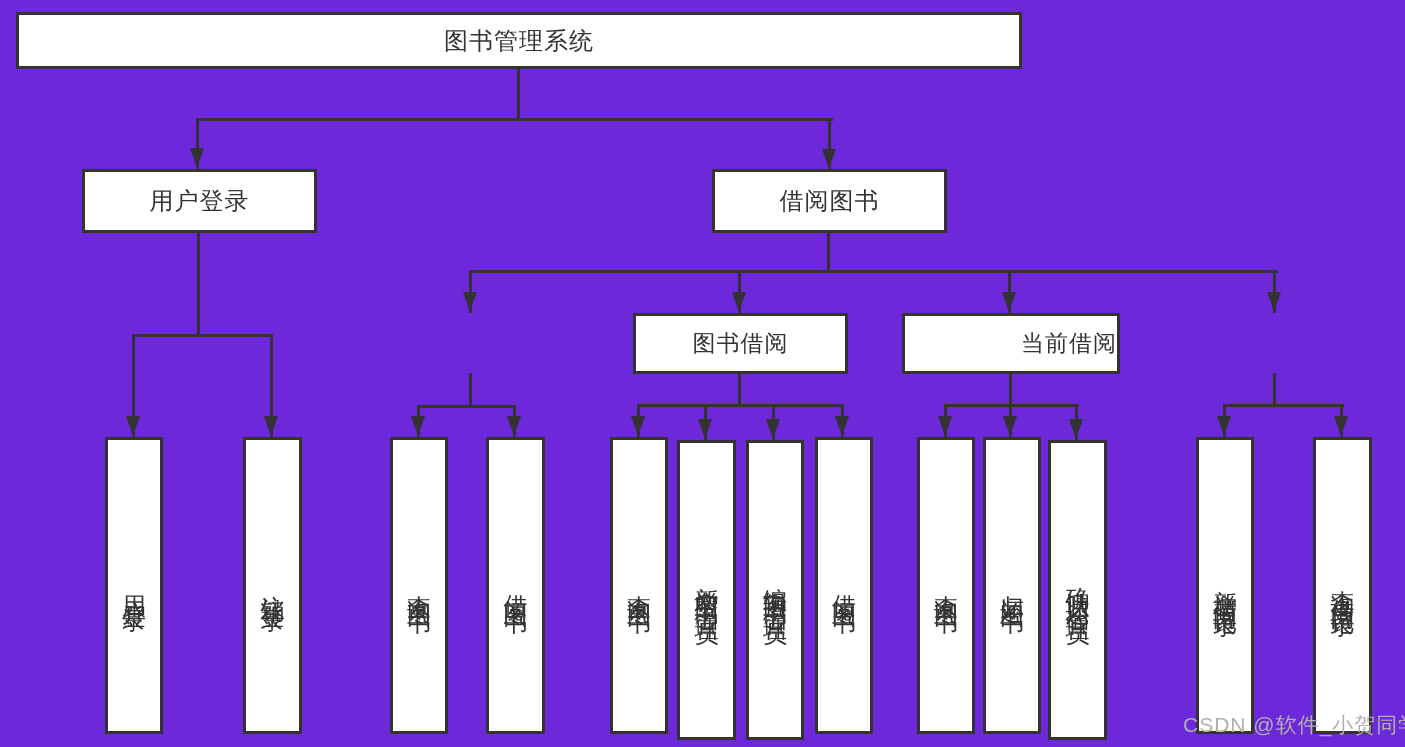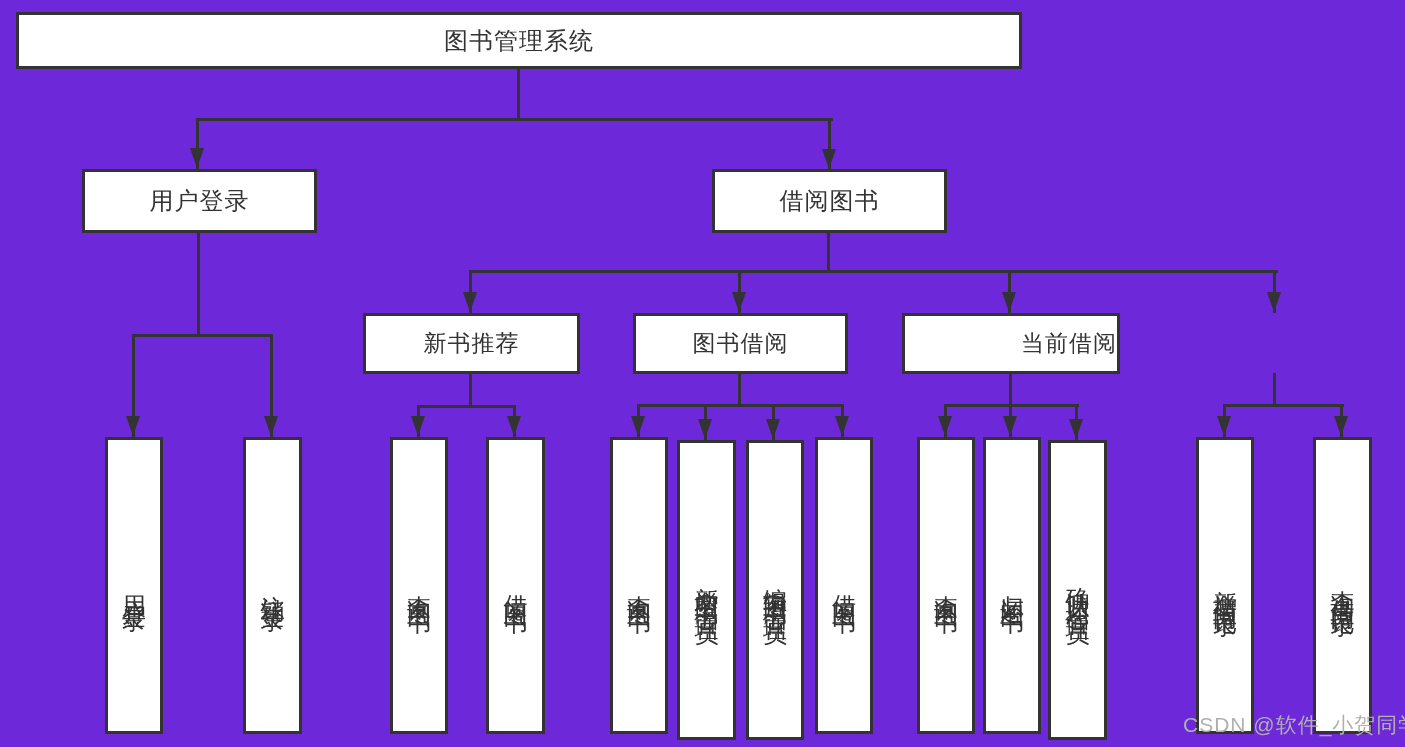--- a/index.html
+++ b/index.html
@@ -132,23 +132,20 @@
     <span class="hlabel">图书管理系统</span>
   </div>
 
   <div class="box" style="left:82px;top:169px;width:235px;height:64px;">
     <span class="hlabel">用户登录</span>
   </div>
   <div class="box" style="left:712px;top:169px;width:235px;height:64px;">
     <span class="hlabel">借阅图书</span>
   </div>
 
-  <div class="box l3" style="left:363px;top:313px;width:217px;height:61px;">
-    <span class="hlabel">新书推荐</span>
-  </div>
   <div class="box l3" style="left:633px;top:313px;width:215px;height:61px;">
     <span class="hlabel">图书借阅</span>
   </div>
   <div class="box l3" style="left:902px;top:313px;width:218px;height:61px;justify-content:flex-end;">
     <span class="hlabel">当前借阅</span>
   </div>
 
   <div class="box leaf" style="left:105px;top:437px;width:58px;height:297px;">
     <span class="vtext">用户登录</span>
   </div>

